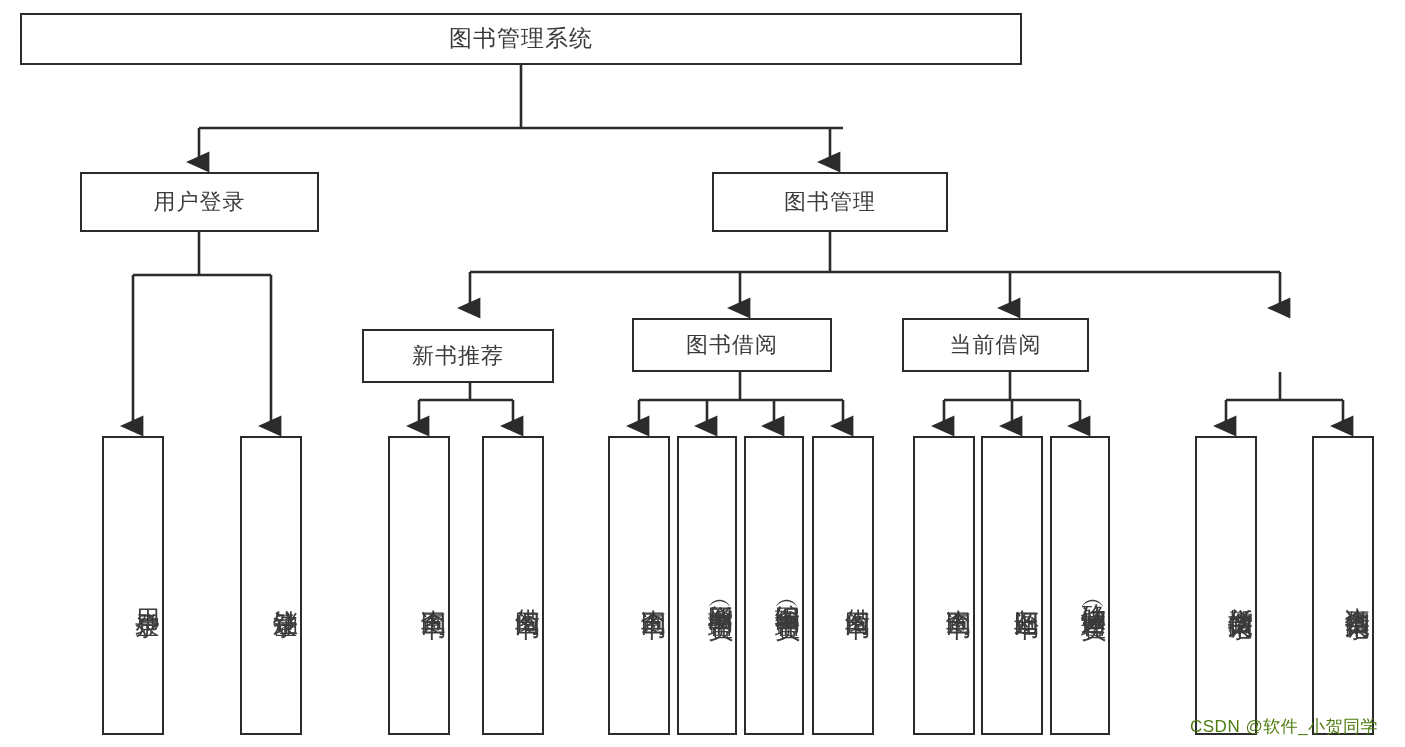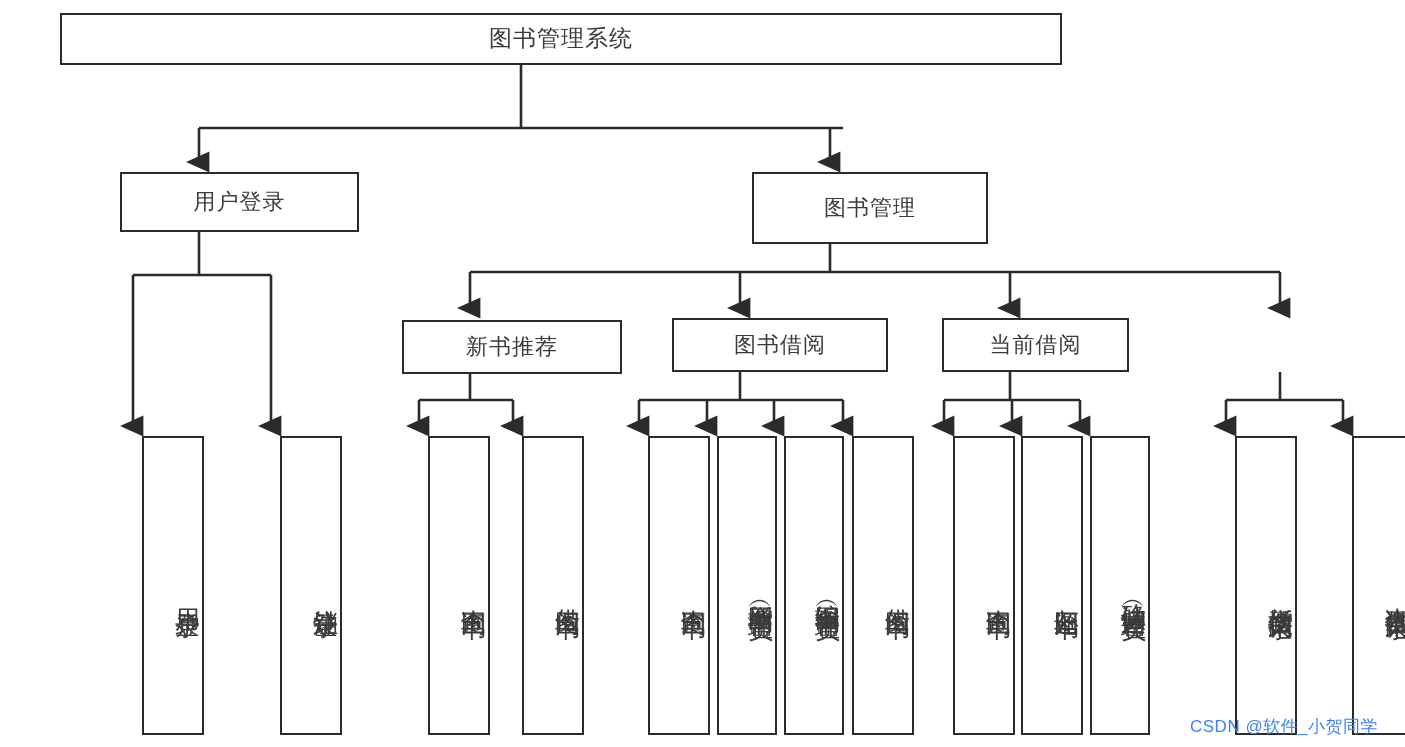--- a/index.html
+++ b/index.html
@@ -28,21 +28,20 @@
   .node {
     position: absolute;
     box-sizing: border-box;
     border: 2.5px solid #2b2b2b;
     background: #ffffff;
     display: flex;
     align-items: center;
     justify-content: center;
     color: #3b3b3b;
     overflow: hidden;
-    margin-left: 40px;
   }
   .node-h {
     font-size: 22px;
     letter-spacing: 1px;
     line-height: 1.2;
     white-space: nowrap;
   }
   .node-root {
     font-size: 23px;
   }
@@ -52,21 +51,21 @@
     font-size: 25px;
     line-height: 1.15;
     letter-spacing: 2px;
     align-items: flex-start;
     justify-content: center;
     padding-top: 14px;
     text-align: center;
   }
   .watermark {
     position: absolute;
-    color: #3b82f6;
+    color: #4d7c0f;
     font-size: 17px;
     white-space: nowrap;
     letter-spacing: 0.5px;
   }
 </style>
 </head>
 <body>
 
 <div id="canvas">
 
@@ -116,24 +115,24 @@
       <path d="M1280,372 L1280,400"></path>
       <path d="M1226,400 L1343,400"></path>
       <path d="M1226,400 L1226,426" marker-end="url(#arrow)"></path>
       <path d="M1343,400 L1343,426" marker-end="url(#arrow)"></path>
     </g>
   </svg>
 
   <div class="node node-h node-root" style="left: 20px; top: 13px; width: 1002px; height: 52px;">图书管理系统</div>
 
   <div class="node node-h" style="left: 80px; top: 172px; width: 239px; height: 60px;">用户登录</div>
-  <div class="node node-h" style="left: 712px; top: 172px; width: 236px; height: 72px;">图书管理</div>
+  <div class="node node-h" style="left: 712px; top: 172px; width: 236px; height: 60px;">图书管理</div>
 
-  <div class="node node-h" style="left: 362px; top: 320px; width: 220px; height: 54px;">新书推荐</div>
-  <div class="node node-h" style="left: 632px; top: 318px; width: 216px; height: 54px;">图书借阅</div>
+  <div class="node node-h" style="left: 362px; top: 329px; width: 192px; height: 54px;">新书推荐</div>
+  <div class="node node-h" style="left: 632px; top: 318px; width: 200px; height: 54px;">图书借阅</div>
   <div class="node node-h" style="left: 902px; top: 318px; width: 187px; height: 54px;">当前借阅</div>
 
   <div class="node node-v" style="left: 102px; top: 436px; width: 62px; height: 299px;">用户登录</div>
   <div class="node node-v" style="left: 240px; top: 436px; width: 62px; height: 299px;">注销登录</div>
   <div class="node node-v" style="left: 388px; top: 436px; width: 62px; height: 299px;">查询图书</div>
   <div class="node node-v" style="left: 482px; top: 436px; width: 62px; height: 299px;">借阅图书</div>
   <div class="node node-v" style="left: 608px; top: 436px; width: 62px; height: 299px;">查询图书</div>
   <div class="node node-v" style="left: 677px; top: 436px; width: 60px; height: 299px;">新增图书（管理员）</div>
   <div class="node node-v" style="left: 744px; top: 436px; width: 60px; height: 299px;">编辑图书（管理员）</div>
   <div class="node node-v" style="left: 812px; top: 436px; width: 62px; height: 299px;">借阅图书</div>

